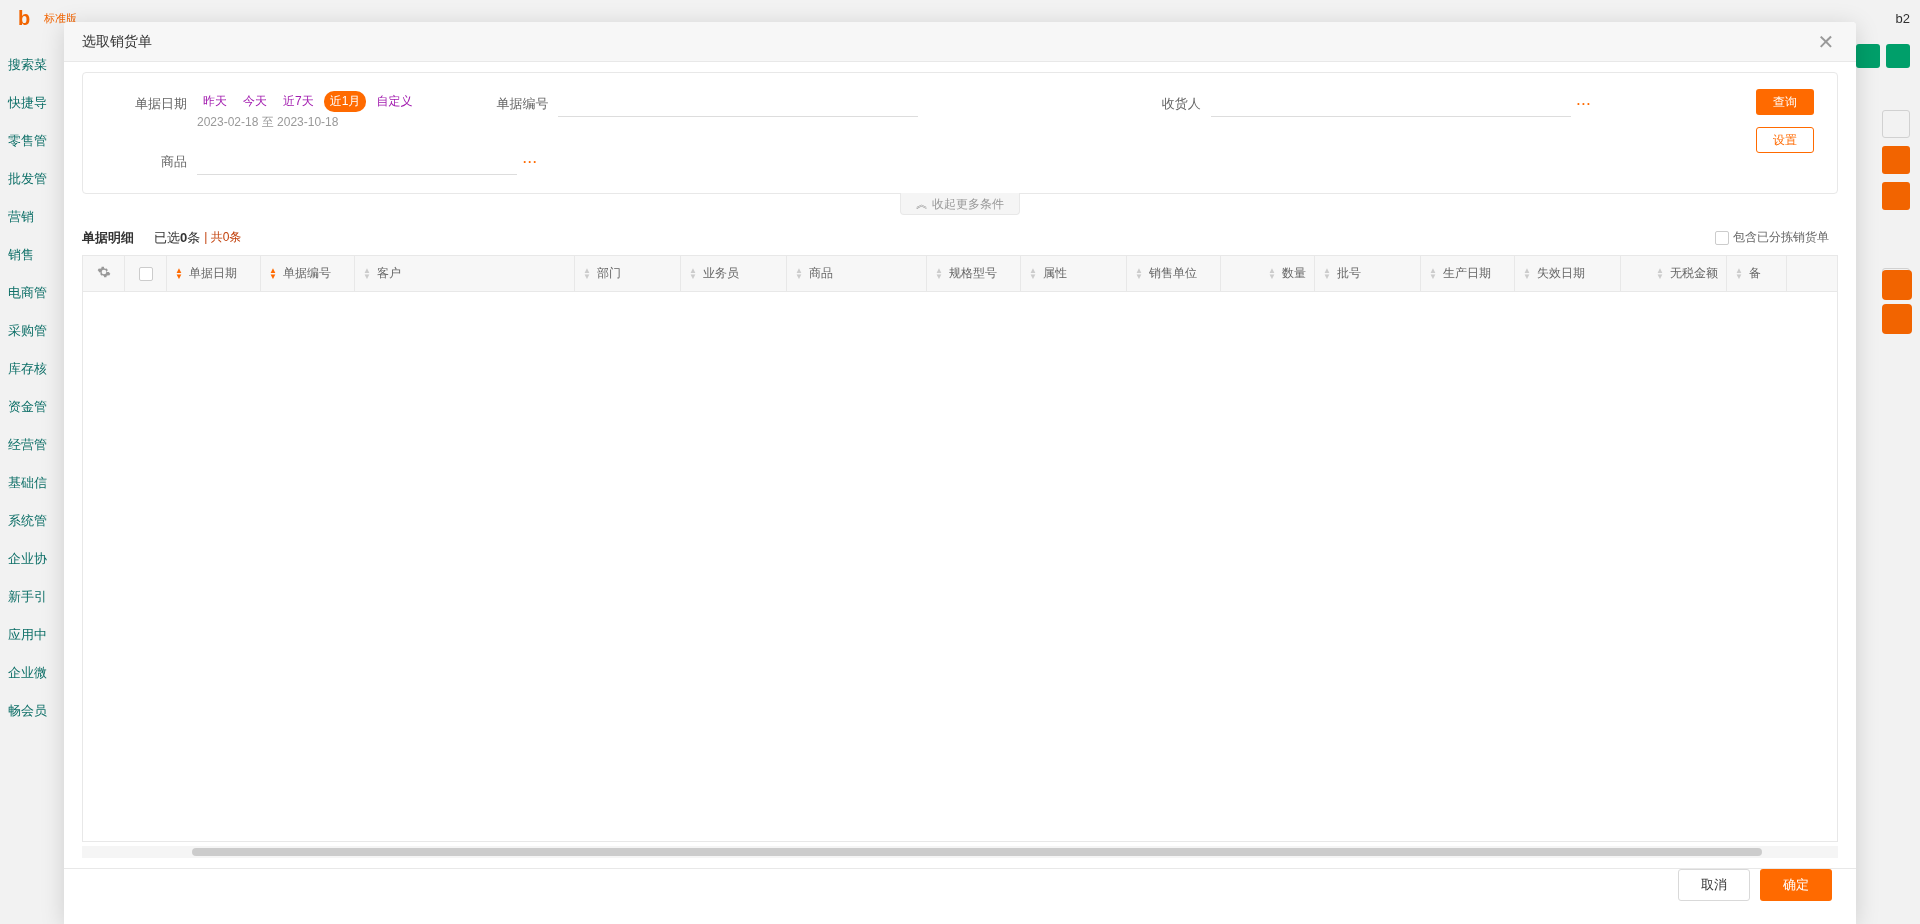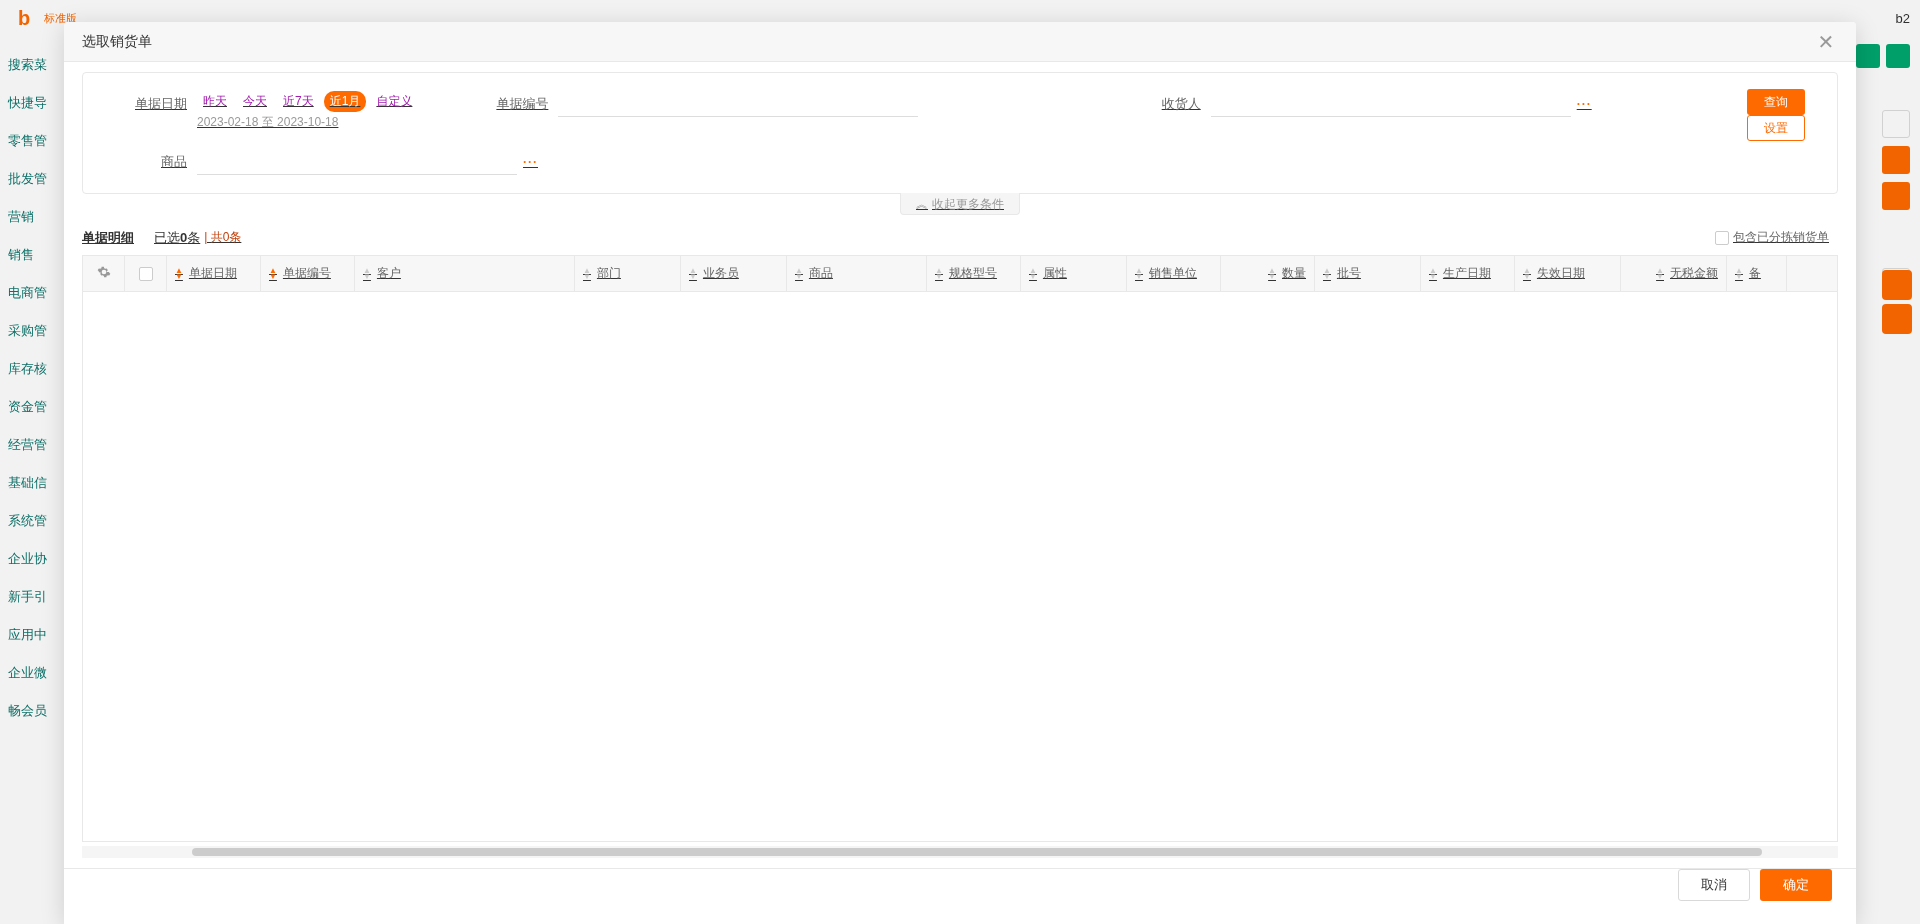--- a/index.html
+++ b/index.html
@@ -158,21 +158,20 @@
       align-items: center;
       justify-content: center;
     }
     
     .modal-body {
       flex: 1;
       padding: 10px 18px;
       overflow: hidden;
       display: flex;
       flex-direction: column;
-      text-decoration: underline;
     }
     
     
     .search-panel {
       border: 1px solid #e8e8e8;
       border-radius: 4px;
       padding: 18px 24px 0 24px;
       position: relative;
     }
     .search-row {
@@ -236,25 +235,25 @@
     .input-more {
       color: #ff6a00;
       margin-left: 6px;
       cursor: pointer;
       font-weight: bold;
       letter-spacing: 1px;
     }
     
     .search-actions {
       position: absolute;
-      right: 32px;
+      right: 23px;
       top: 16px;
       display: flex;
       flex-direction: column;
-      gap: 0;
+      gap: 12px;
     }
     .btn {
       min-width: 58px;
       height: 26px;
       border-radius: 3px;
       border: 1px solid transparent;
       cursor: pointer;
       font-size: 12px;
       display: flex;
       align-items: center;

